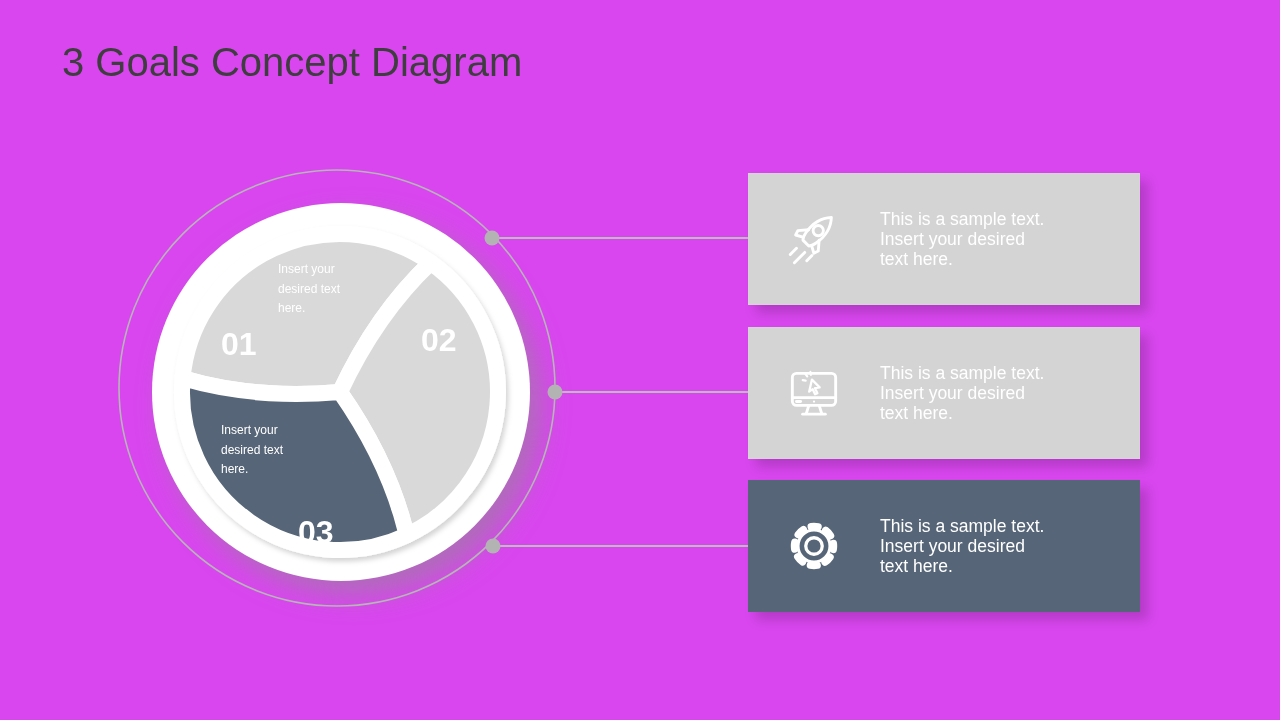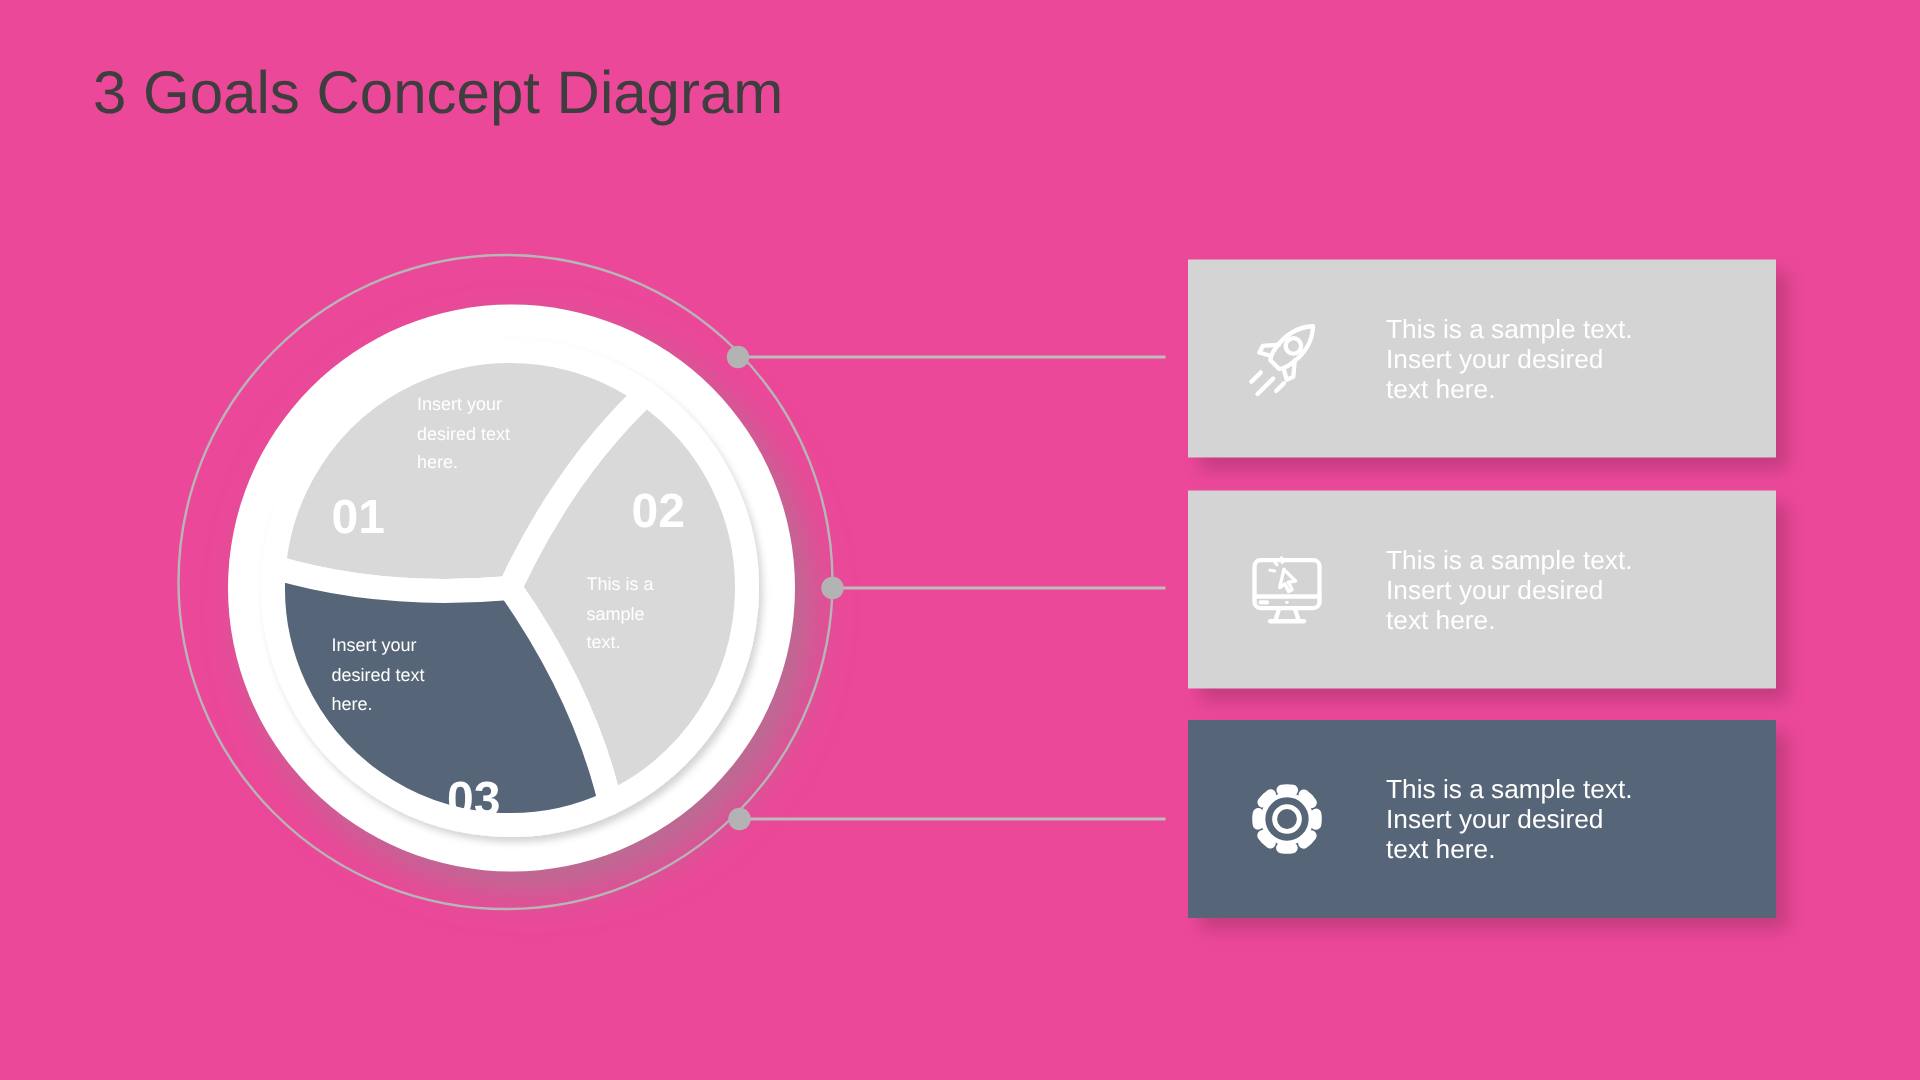--- a/index.html
+++ b/index.html
@@ -1,36 +1,36 @@
 <!DOCTYPE html>
 <html><head>
 <meta charset="utf-8">
 <style>
   html,body{margin:0;padding:0;background:#fff;}
   .slide{
-    position:relative;width:1280px;height:720px;background:#ec4899;
+    position:relative;width:1280px;height:720px;background:#d946ef;
     font-family:"Liberation Sans",sans-serif;overflow:hidden;
   }
   .page-title{
     position:absolute;left:62px;top:40px;margin:0;
     font-size:40px;font-weight:400;color:#3e3e3e;letter-spacing:0px;
   }
   
   .white-circle{
     position:absolute;left:152px;top:203px;width:378px;height:378px;
     border-radius:50%;background:#ffffff;
     box-shadow:12px 14px 26px rgba(140,140,140,0.55);
   }
   svg.overlay{position:absolute;left:0;top:0;pointer-events:none;}
   
   .seg-lines{position:absolute;color:#ffffff;font-size:12px;line-height:19.5px;}
   .seg-num{position:absolute;color:#ffffff;font-size:32px;font-weight:700;}
   
   .card{
-    position:absolute;left:792px;width:392px;height:132px;
+    position:absolute;left:748px;width:392px;height:132px;
     display:flex;align-items:center;
     box-shadow:8px 8px 11px rgba(0,0,0,0.17);
   }
   .card-gray{background:#d4d4d4;}
   .card-dark{background:#566577;}
   .card-icon{flex:0 0 132px;display:flex;align-items:center;justify-content:center;}
   .card-body{color:#ffffff;font-size:17.5px;line-height:20px;}
   .card-top-1{top:173px;}
   .card-top-2{top:327px;}
   .card-top-3{top:480px;}
@@ -70,25 +70,20 @@
   </svg>
 
   <div class="seg-num" style="left:221px;top:302px;margin-top:24px;">01</div>
   <div class="seg-lines" style="left:278px;top:260px;">
     <div>Insert your</div>
     <div>desired text</div>
     <div>here.</div>
   </div>
 
   <div class="seg-num" style="left:421px;top:322px;">02</div>
-  <div class="seg-lines" style="left:391px;top:380px;">
-    <div>This is a</div>
-    <div>sample</div>
-    <div>text.</div>
-  </div>
 
   <div class="seg-lines" style="left:221px;top:421px;">
     <div>Insert your</div>
     <div>desired text</div>
     <div>here.</div>
   </div>
   <div class="seg-num" style="left:298px;top:514px;">03</div>
 
   <div class="card card-gray card-top-1">
     <div class="card-icon">

